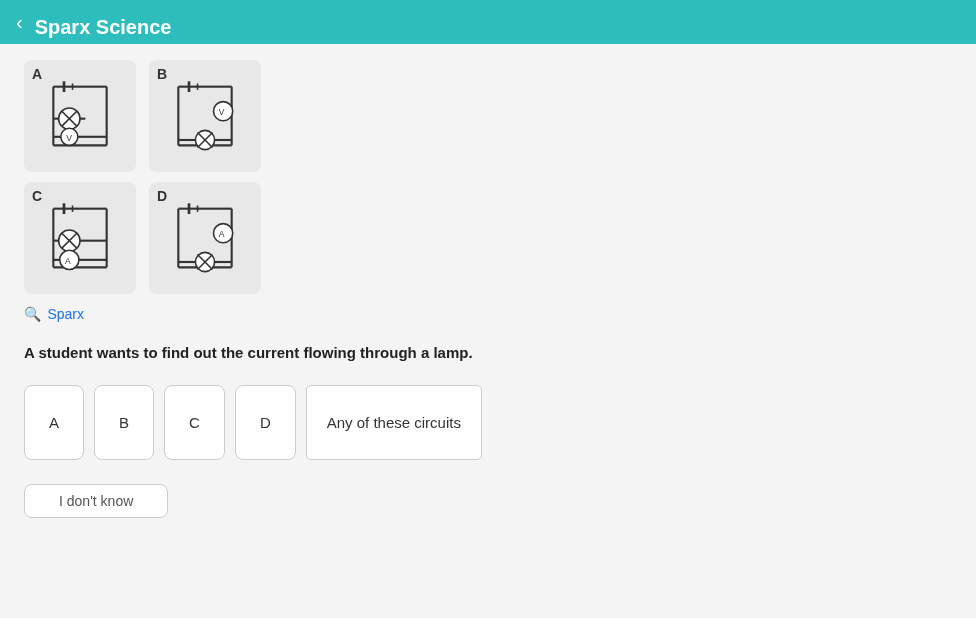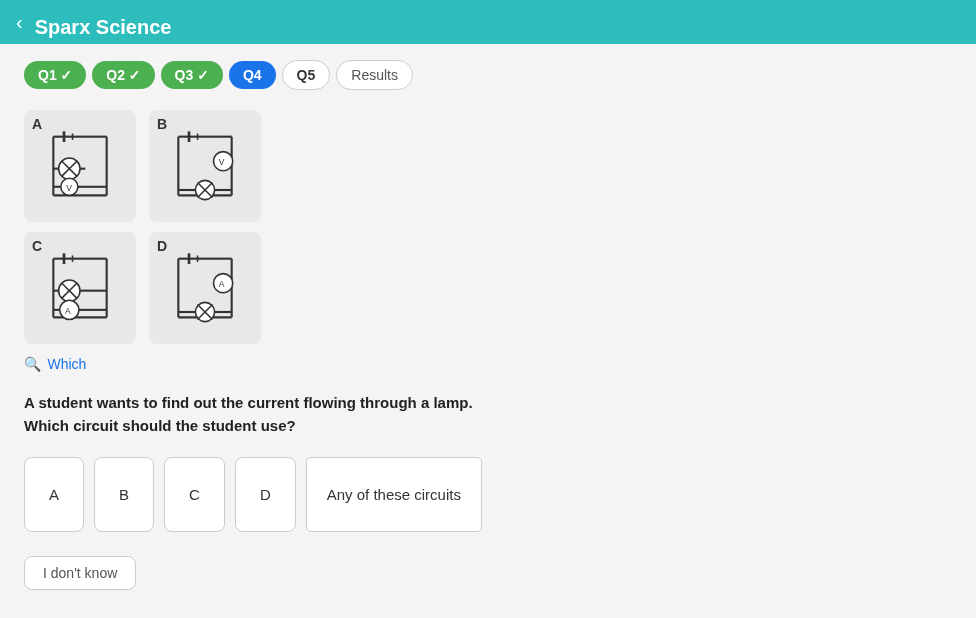--- a/index.html
+++ b/index.html
@@ -142,48 +142,40 @@
       border-radius: 5px;
       background: white;
       font-size: 15px;
       color: #333;
       cursor: pointer;
     }
     .dont-know-area {
       margin-top: 24px;
     }
     .dont-know-btn {
-      padding: 8px 18px;
+      padding: 8px 34px;
       border: 1.5px solid #ccc;
       border-radius: 8px;
       background: white;
       font-size: 14px;
       color: #555;
       cursor: pointer;
     }
   </style>
 </head>
 <body>
 
 <div class="top-bar">
   <span class="top-bar-chevron">‹</span>
   <span class="top-bar-title">Sparx Science</span>
 </div>
 
 <div class="content-area">
   <div class="main-panel">
 
-    <div class="tabs">
-      <button class="tab tab-done">Q1 ✓</button>
-      <button class="tab tab-done">Q2 ✓</button>
-      <button class="tab tab-done">Q3 ✓</button>
-      <button class="tab tab-active">Q4</button>
-      <button class="tab tab-inactive">Q5</button>
-      <button class="tab-results">Results</button>
-    </div>
 
     <div class="circuits-grid">
 
       <div class="circuit-box">
         <span class="circuit-label">A</span>
         <svg viewBox="0 0 90 85" class="circuit-svg">
 
           <line x1="20" y1="15" x2="45" y2="15" stroke="#333" stroke-width="2"></line>
           <line x1="30" y1="10" x2="30" y2="20" stroke="#333" stroke-width="2.5"></line>
           <line x1="38" y1="12" x2="38" y2="18" stroke="#333" stroke-width="1.5"></line>
@@ -285,26 +277,25 @@
           <line x1="38" y1="72" x2="52" y2="58" stroke="#333" stroke-width="1.5"></line>
           <line x1="20" y1="65" x2="36" y2="65" stroke="#333" stroke-width="2"></line>
           <line x1="54" y1="65" x2="70" y2="65" stroke="#333" stroke-width="2"></line>
         </svg>
       </div>
 
     </div>
 
     <div class="zoom-link">
       <span>🔍</span>
-      <span>Which</span>
+      <span>Sparx</span>
     </div>
 
     <div class="question-text">
       <div>A student wants to find out the current flowing through a lamp.</div>
-      <div>Which circuit should the student use?</div>
     </div>
 
     <div class="answer-buttons">
       <button class="answer-btn">A</button>
       <button class="answer-btn">B</button>
       <button class="answer-btn">C</button>
       <button class="answer-btn">D</button>
       <button class="answer-btn-wide">Any of these circuits</button>
     </div>
 

